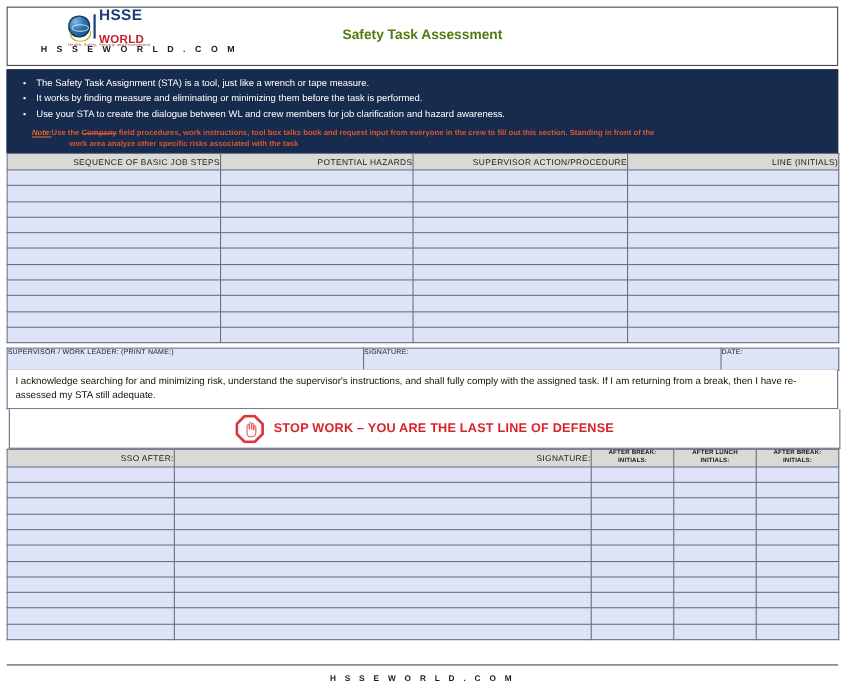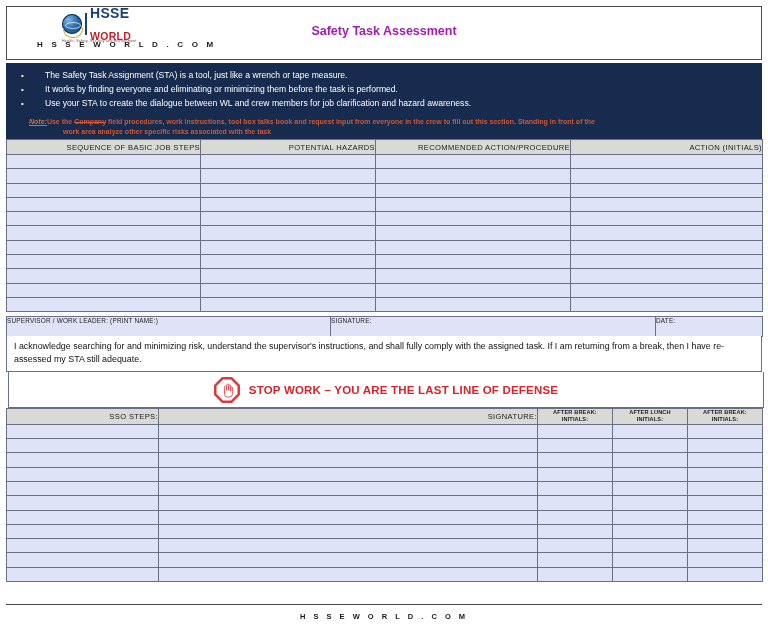--- a/index.html
+++ b/index.html
@@ -68,21 +68,21 @@
   }
   .site-line{
     position:absolute;left:30px;top:33px;
     font-size:8px;font-weight:bold;color:#1a1a1a;
     letter-spacing:3.2px;
     font-family:"Liberation Sans", sans-serif;
   }
   .header-title{
     position:absolute;left:0;right:0;top:17px;
     text-align:center;
-    font-size:12.5px;font-weight:bold;color:#a21caf;
+    font-size:12.5px;font-weight:bold;color:#4d7c0f;
     font-family:"Liberation Sans", sans-serif;
   }
 
   
   .banner{
     position:absolute;
     left:6px;top:63px;width:756px;height:76px;
     background:#162b4d;
     box-sizing:border-box;
     border:1px solid #162b4d;
@@ -91,21 +91,21 @@
     padding:5px 0 0 14px;
   }
   .bullet{
     display:flex;align-items:flex-start;
     color:#ffffff;font-size:8.6px;line-height:13px;
     margin-bottom:1px;
   }
   .bullet .dot{
     width:12px;flex:0 0 12px;text-align:left;font-size:8px;
   }
-  .bullet .btxt{flex:1 1 auto;margin-left:12px;}
+  .bullet .btxt{flex:1 1 auto;}
   .note-wrap{
     padding:6px 14px 0 22px;
   }
   .note-line{
     color:#d7552f;font-size:7px;line-height:10px;font-weight:bold;
   }
   .note-label{
     color:#e06a2c;text-decoration:underline;font-style:italic;font-weight:bold;
   }
   .note-strike{ text-decoration:line-through; }
@@ -223,21 +223,21 @@
   </div>
 
   <div class="banner">
     <div class="bullets">
       <div class="bullet">
         <span class="dot">•</span>
         <span class="btxt">The Safety Task Assignment (STA) is a tool, just like a wrench or tape measure.</span>
       </div>
       <div class="bullet">
         <span class="dot">•</span>
-        <span class="btxt">It works by finding everyone and eliminating or minimizing them before the task is performed.</span>
+        <span class="btxt">It works by finding measure and eliminating or minimizing them before the task is performed.</span>
       </div>
       <div class="bullet">
         <span class="dot">•</span>
         <span class="btxt">Use your STA to create the dialogue between WL and crew members for job clarification and hazard awareness.</span>
       </div>
     </div>
     <div class="note-wrap">
       <div class="note-line"><span class="note-label">Note:</span><span>Use the </span><span class="note-strike">Company</span><span> field procedures, work instructions, tool box talks book and request input from everyone in the crew to fill out this section. Standing in front of the</span></div>
       <div class="note-line note-indent">work area analyze other specific risks associated with the task</div>
     </div>
@@ -248,22 +248,22 @@
       <colgroup>
         <col style="width:194px">
           <col style="width:175px">
           <col style="width:195px">
           <col style="width:192px">
       </colgroup>
       <thead>
         <tr>
           <th class="hcell">SEQUENCE OF BASIC JOB STEPS</th>
           <th class="hcell">POTENTIAL HAZARDS</th>
-          <th class="hcell">RECOMMENDED ACTION/PROCEDURE</th>
-          <th class="hcell">ACTION (INITIALS)</th>
+          <th class="hcell">SUPERVISOR ACTION/PROCEDURE</th>
+          <th class="hcell">LINE (INITIALS)</th>
         </tr>
       </thead>
       <tbody>
           <tr>
             <td class="dcell"></td>
             <td class="dcell"></td>
             <td class="dcell"></td>
             <td class="dcell"></td>
           </tr>
           <tr>
@@ -368,21 +368,21 @@
     <table class="tbl">
       <colgroup>
         <col style="width:152px">
           <col style="width:379px">
         <col style="width:75px">
           <col style="width:75px">
           <col style="width:75px">
       </colgroup>
       <thead>
         <tr>
-          <th class="hcell">SSO STEPS:</th>
+          <th class="hcell">SSO AFTER:</th>
           <th class="hcell">SIGNATURE:</th>
           <th class="hcell-stack">
             <span>AFTER BREAK:</span><br>
             <span>INITIALS:</span>
           </th>
           <th class="hcell-stack">
             <span>AFTER LUNCH</span><br>
             <span>INITIALS:</span>
           </th>
           <th class="hcell-stack">

